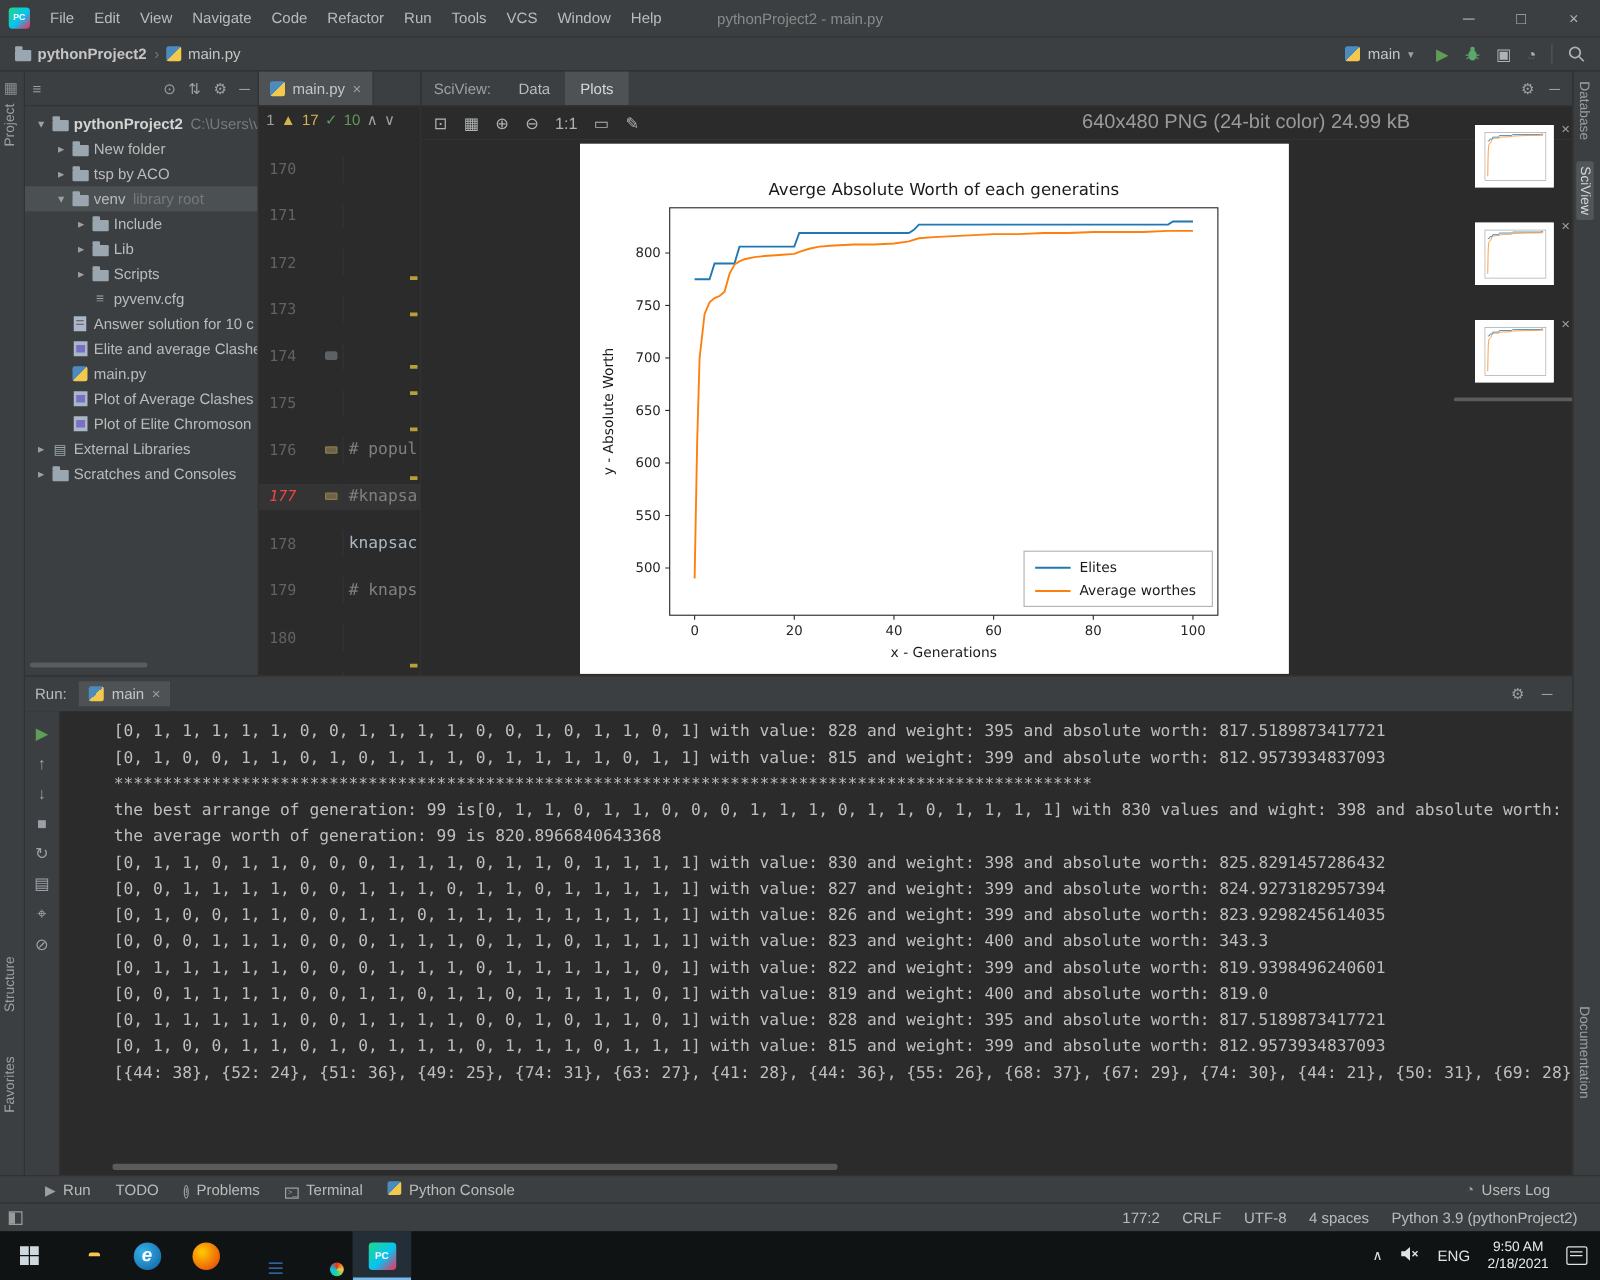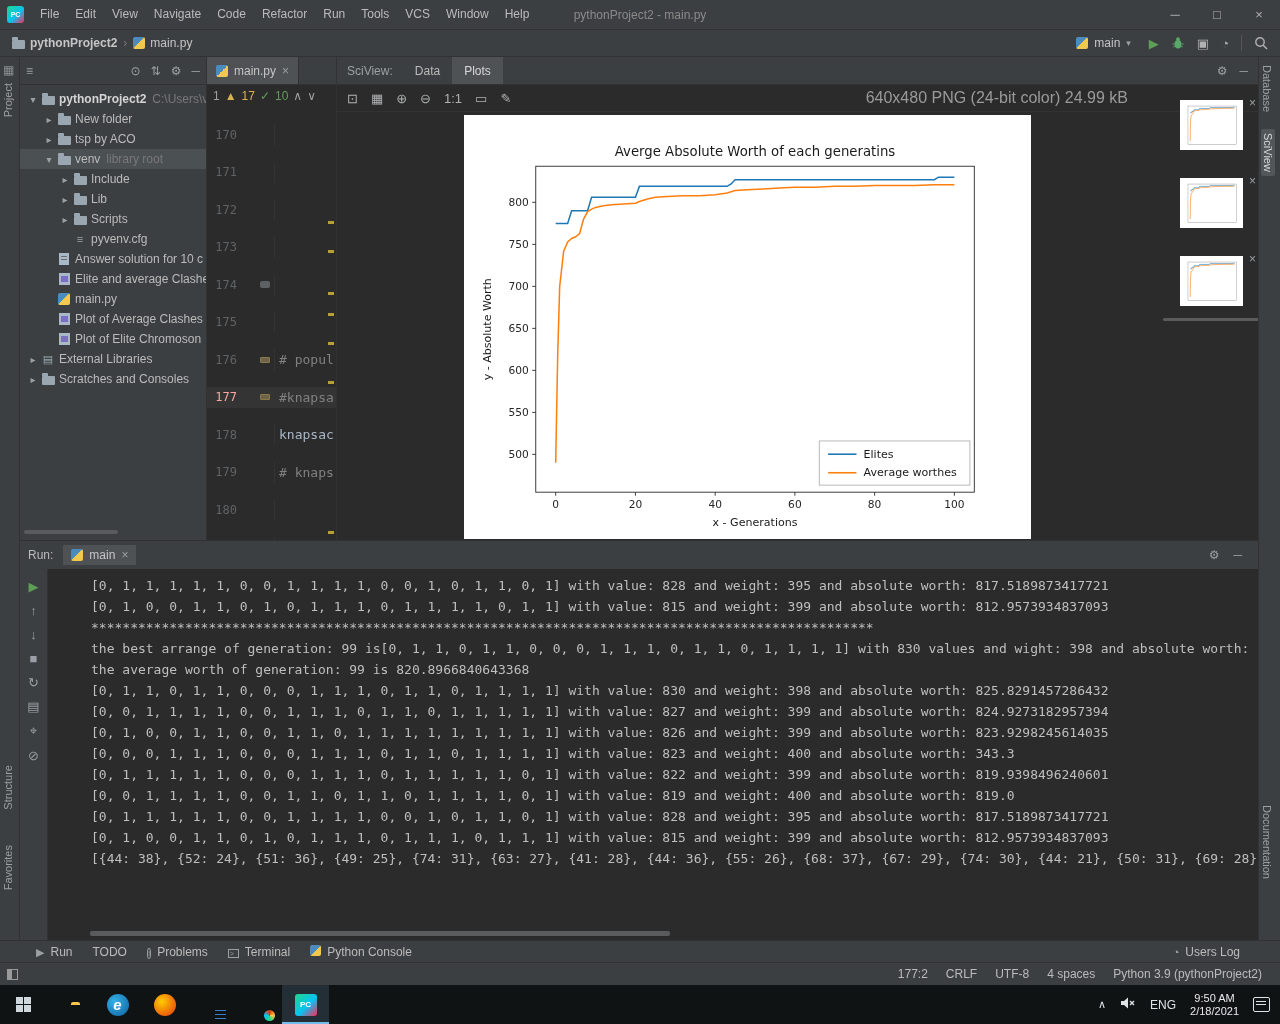--- a/index.html
+++ b/index.html
@@ -59,21 +59,21 @@
 #ed-tabbar{height:28px;background:#3c3f41;border-bottom:1px solid #323232;display:flex;}
 .ed-tab{background:#4e5254;display:flex;align-items:center;gap:6px;padding:0 9px;color:#c5c5c5;border-right:1px solid #323232;}
 .tab-close{color:#9da0a3;font-size:12px;}
 #ed-inspections{height:22px;display:flex;align-items:center;gap:5px;padding:0 6px;color:#9da0a3;}
 #ed-inspections .warn{color:#d8b24c;}
 #ed-inspections .ok{color:#5f9e58;}
 #ed-lines{position:absolute;left:0;top:51px;right:0;}
 .ed-row{height:21.5px;display:flex;align-items:center;font-family:"DejaVu Sans Mono",monospace;font-size:13px;margin-top:16px;}
 .ed-row.cur{background:rgba(255,255,255,0.045);}
 .ln{width:30px;text-align:right;color:#606366;font-size:12px;flex:none;}
-.ed-row.cur .ln{color:#fca5a5;}
+.ed-row.cur .ln{color:#ef4444;font-style:italic;}
 .gut{width:38px;flex:none;display:flex;justify-content:flex-end;align-items:center;padding-right:4px;border-right:1px solid #313335;height:100%;}
 .mark-gray{width:10px;height:7px;border-radius:2px;background:#5e6164;}
 .mark-amber{width:10px;height:6px;border-radius:1px;background:#6e6349;border:1px solid #8a7a4a;}
 .code{padding-left:4px;color:#a9b7c6;white-space:pre;}
 .code.cmt{color:#808080;}
 #ed-stripe{position:absolute;right:1px;top:51px;width:8px;bottom:0;}
 .stripe-mark{position:absolute;left:1px;width:6px;height:3px;background:#b8a038;}
 
 
 #sciview-panel{position:absolute;left:336px;top:57px;width:922px;height:483px;background:#2b2b2b;border-left:1px solid #323232;overflow:hidden;}

